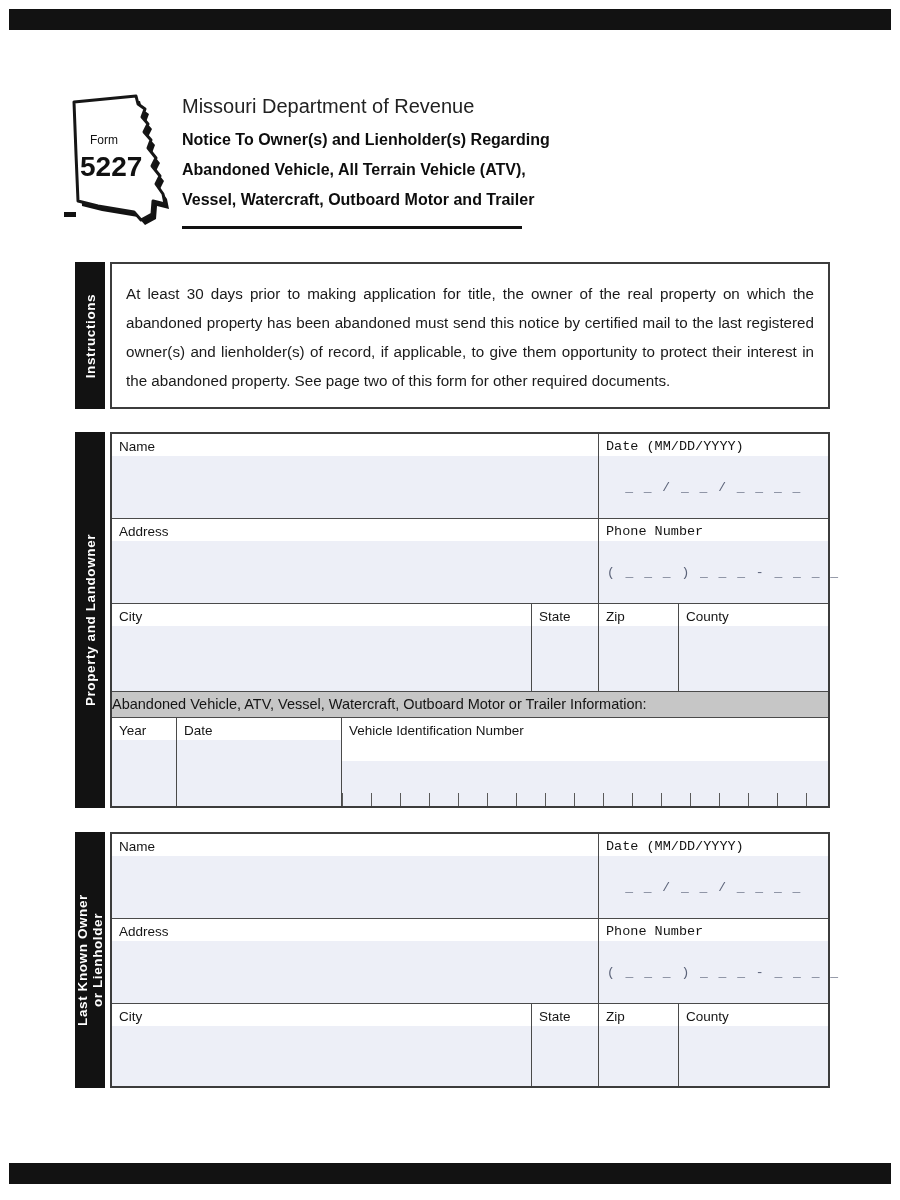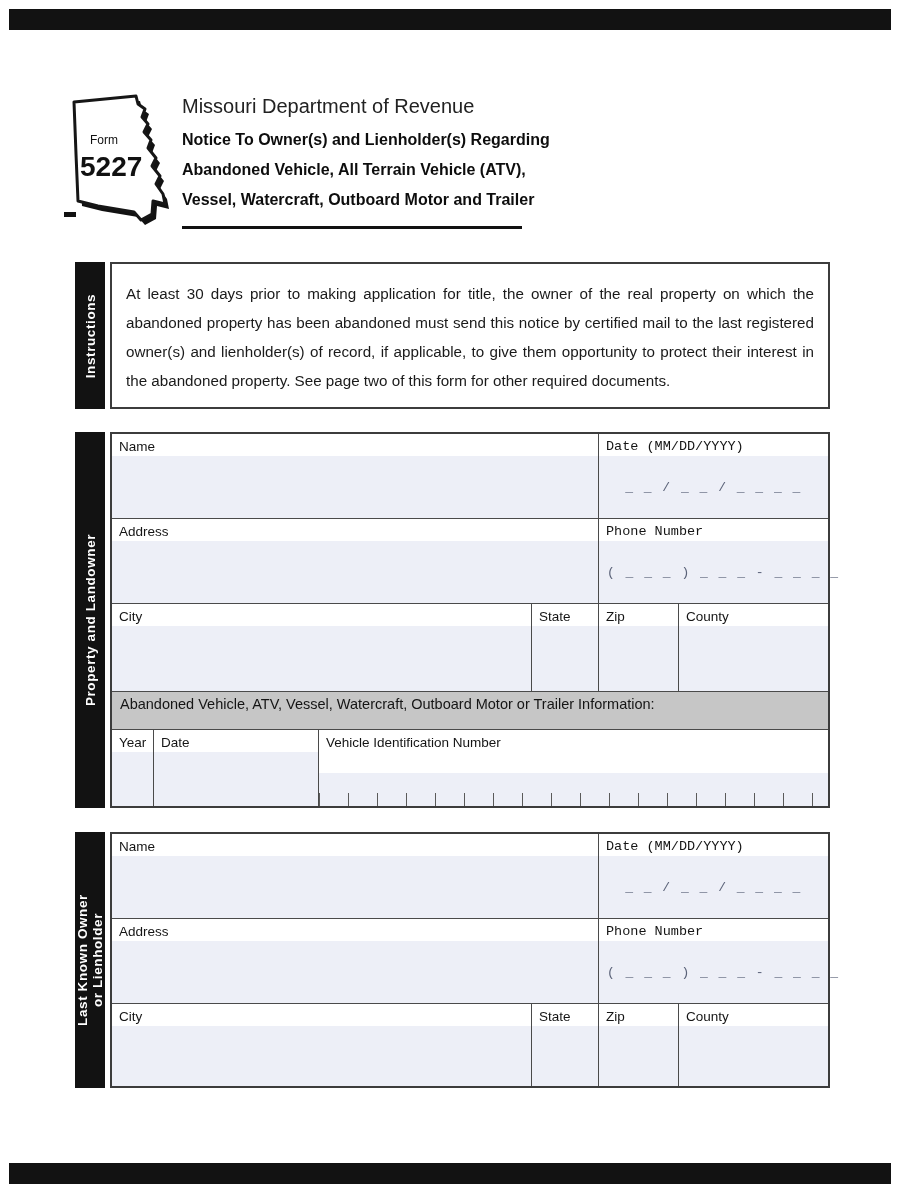--- a/index.html
+++ b/index.html
@@ -39,26 +39,26 @@
   .frow:last-child { border-bottom:none; }
   .cell { display:flex; flex-direction:column; border-right:1px solid #4a4a4a; position:relative; min-width:0; }
   .cell:last-child { border-right:none; }
   .lab { padding:5px 8px 2px 7px; font-size:13.5px; color:#151515; white-space:nowrap; overflow:hidden; }
   .fill { flex:1; background:var(--field-fill,#edeff7); position:relative; }
 
   .r85 { height:85px; } .r88 { height:88px; } .rflex { flex:1; }
   .w-name { width:487px; flex:none; }  .w-wide { flex:1;font-family:Liberation Mono, monospace; }
   .w-city { width:420px; flex:none; }  .w-state { width:67px; flex:none; }
   .w-zip  { width:80px;  flex:none; }  .w-county { flex:1; }
-  .w-year { width:42px;  flex:none; }  .w-make { width:165px; flex:none; }  .w-vin { flex:1;gap:21px; }
+  .w-year { width:65px;  flex:none; }  .w-make { width:165px; flex:none; }  .w-vin { flex:1;gap:21px; }
 
   .infobar {
-    height:38px; background:var(--info-bar-bg,#c6c6c6);
+    height:26px; background:var(--info-bar-bg,#c6c6c6);
     border-bottom:1px solid #4a4a4a; font-size:14.5px; line-height:25px;
-    padding-left:8px; color:#151515;
+    color:#151515;
   }
 
   .ph {
     position:absolute; inset:0; display:flex; align-items:center; justify-content:center;
     color:#5a6278; font-size:13px; letter-spacing:1.5px; white-space:nowrap;
   }
   .ph.left { justify-content:flex-start; padding-left:8px;text-align:right; }
 
   .ticks {
     position:absolute; left:0; right:0; bottom:0; height:13px;

